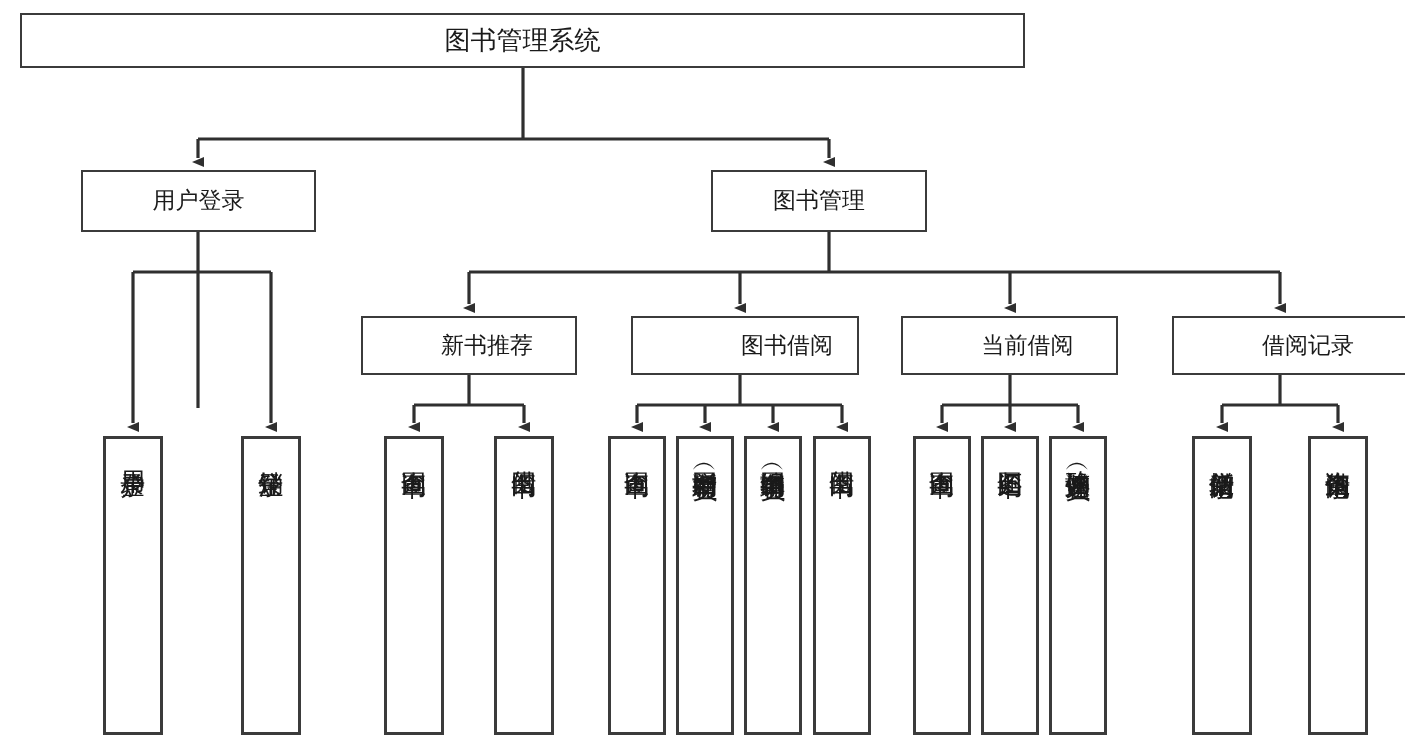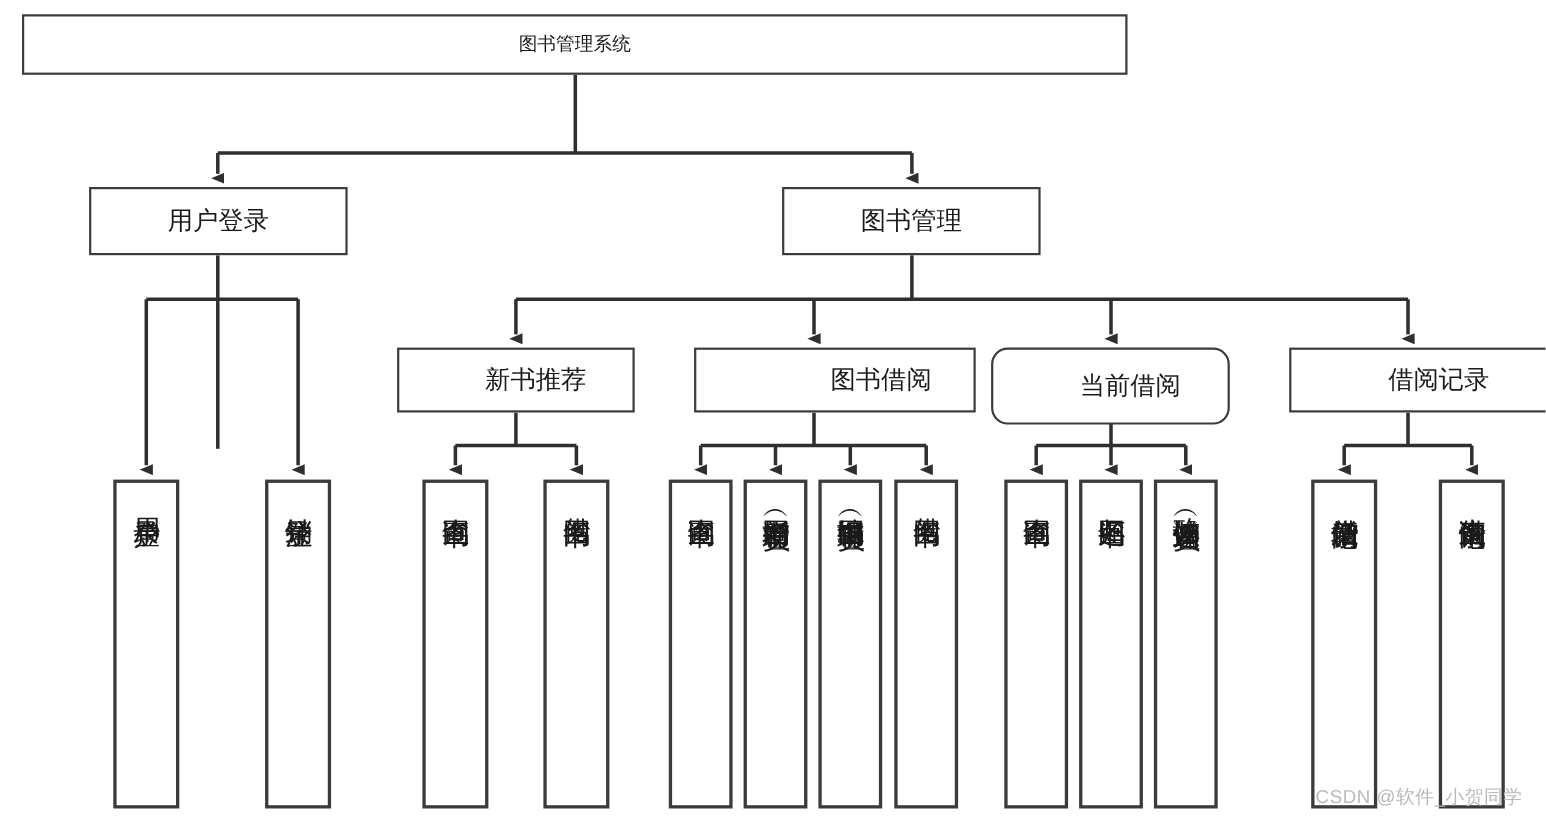--- a/index.html
+++ b/index.html
@@ -24,21 +24,21 @@
     z-index:2;
   }
   .node .txt{
     display:block;
     text-align:center;
     line-height:1.18;
     white-space:nowrap;
   }
 
   
-  .h-root .txt{font-size:17px;}
+  .h-root .txt{font-size:26px;}
   .h-l1 .txt{font-size:23px;}
   .h-l2 .txt{font-size:23px;margin-left:36px;}
 
   
   .leaf{
     align-items:flex-start;
     justify-content:center;
     padding-top:12px;
     border-width:3px;
   }
@@ -117,31 +117,31 @@
     </g>
   </svg>
 
   <div class="node h-root" style="left:20px;top:13px;width:1005px;height:55px;">
     <span class="txt">图书管理系统</span>
   </div>
 
   <div class="node h-l1" style="left:81px;top:170px;width:235px;height:62px;">
     <span class="txt">用户登录</span>
   </div>
-  <div class="node h-l1" style="left:711px;top:170px;width:235px;height:62px;">
+  <div class="node h-l1" style="left:711px;top:170px;width:216px;height:62px;">
     <span class="txt">图书管理</span>
   </div>
 
   <div class="node h-l2" style="left:361px;top:316px;width:216px;height:59px;">
     <span class="txt">新书推荐</span>
   </div>
-  <div class="node h-l2" style="left:631px;top:316px;width:256px;height:59px;padding-left:48px;">
+  <div class="node h-l2" style="left:631px;top:316px;width:228px;height:59px;padding-left:48px;">
     <span class="txt">图书借阅</span>
   </div>
-  <div class="node h-l2" style="left:901px;top:316px;width:217px;height:70px;border-radius:15px;">
+  <div class="node h-l2" style="left:901px;top:316px;width:217px;height:59px;">
     <span class="txt">当前借阅</span>
   </div>
   <div class="node h-l2" style="left:1172px;top:316px;width:236px;height:59px;">
     <span class="txt">借阅记录</span>
   </div>
 
   <div class="node leaf" style="left:103px;top:436px;width:60px;height:299px;">
     <span class="txt">用户登录</span>
   </div>
   <div class="node leaf" style="left:241px;top:436px;width:60px;height:299px;">
@@ -178,15 +178,14 @@
     <span class="txt">确认归还（管理员）</span>
   </div>
 
   <div class="node leaf" style="left:1192px;top:436px;width:60px;height:299px;">
     <span class="txt">新增借阅记录</span>
   </div>
   <div class="node leaf" style="left:1308px;top:436px;width:60px;height:299px;">
     <span class="txt">查询借阅记录</span>
   </div>
 
-  <div class="watermark">CSDN @软件_小贺同学</div>
 
 </div>
 
 </body></html>

